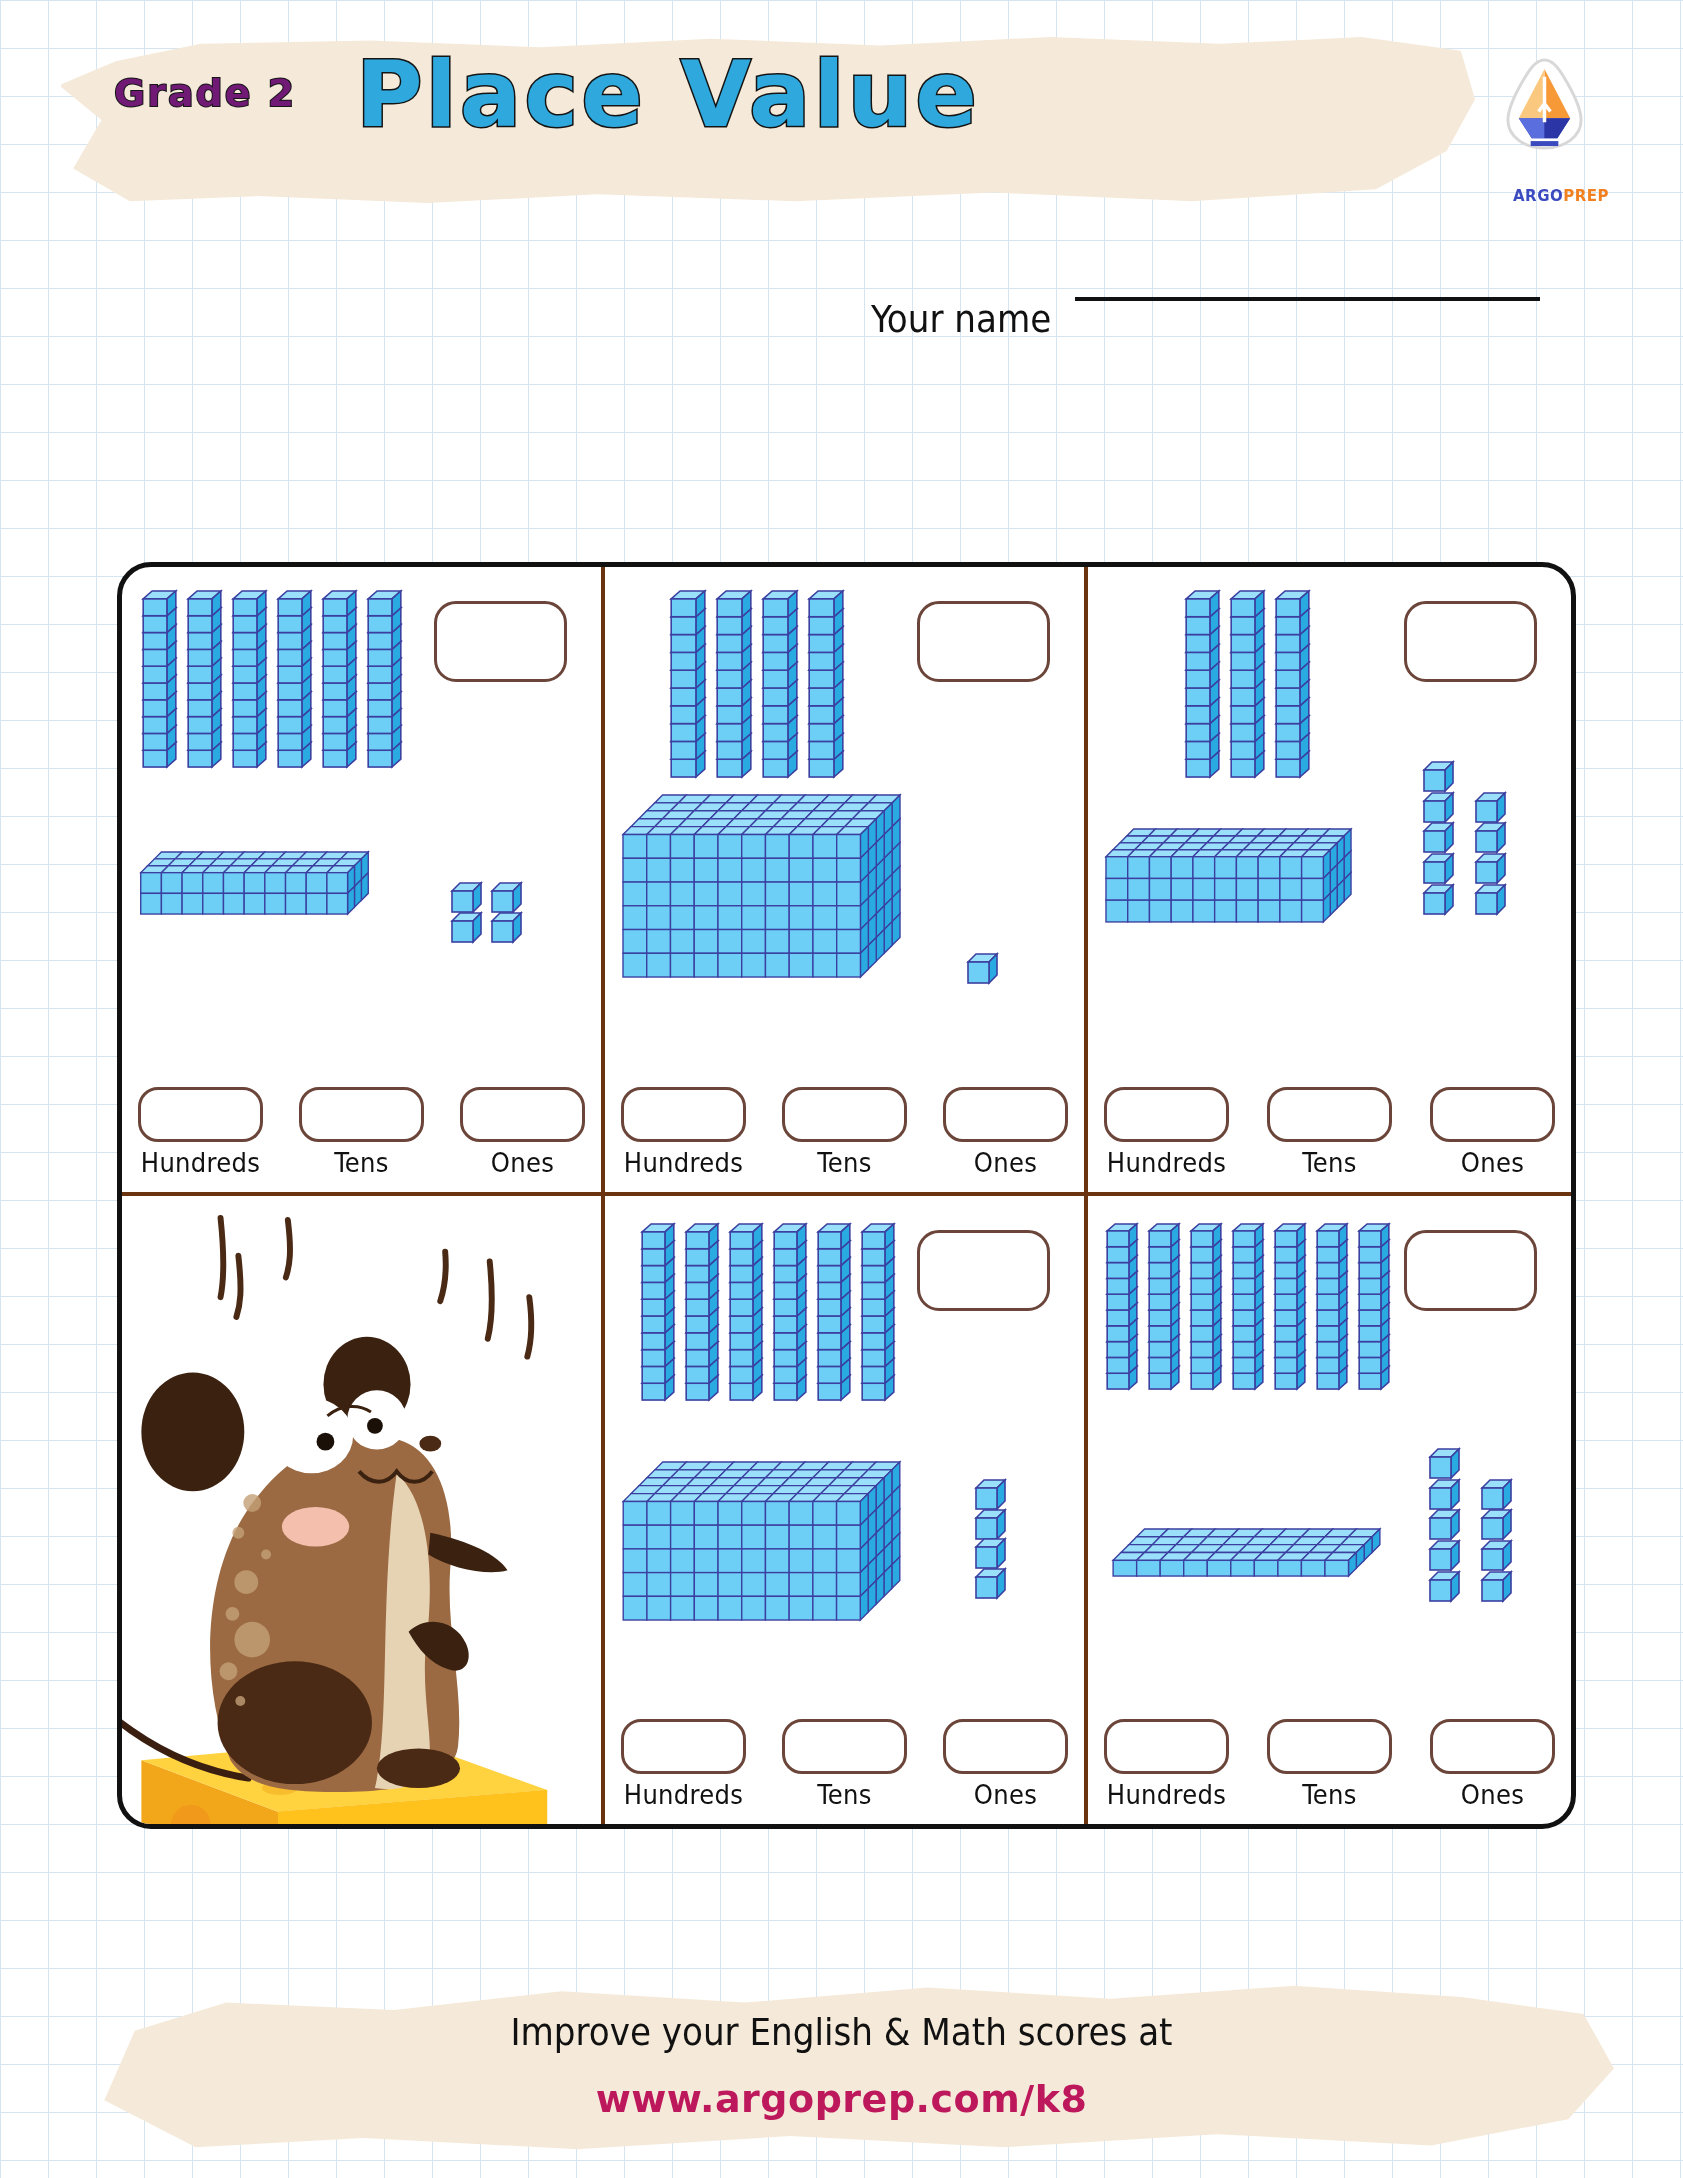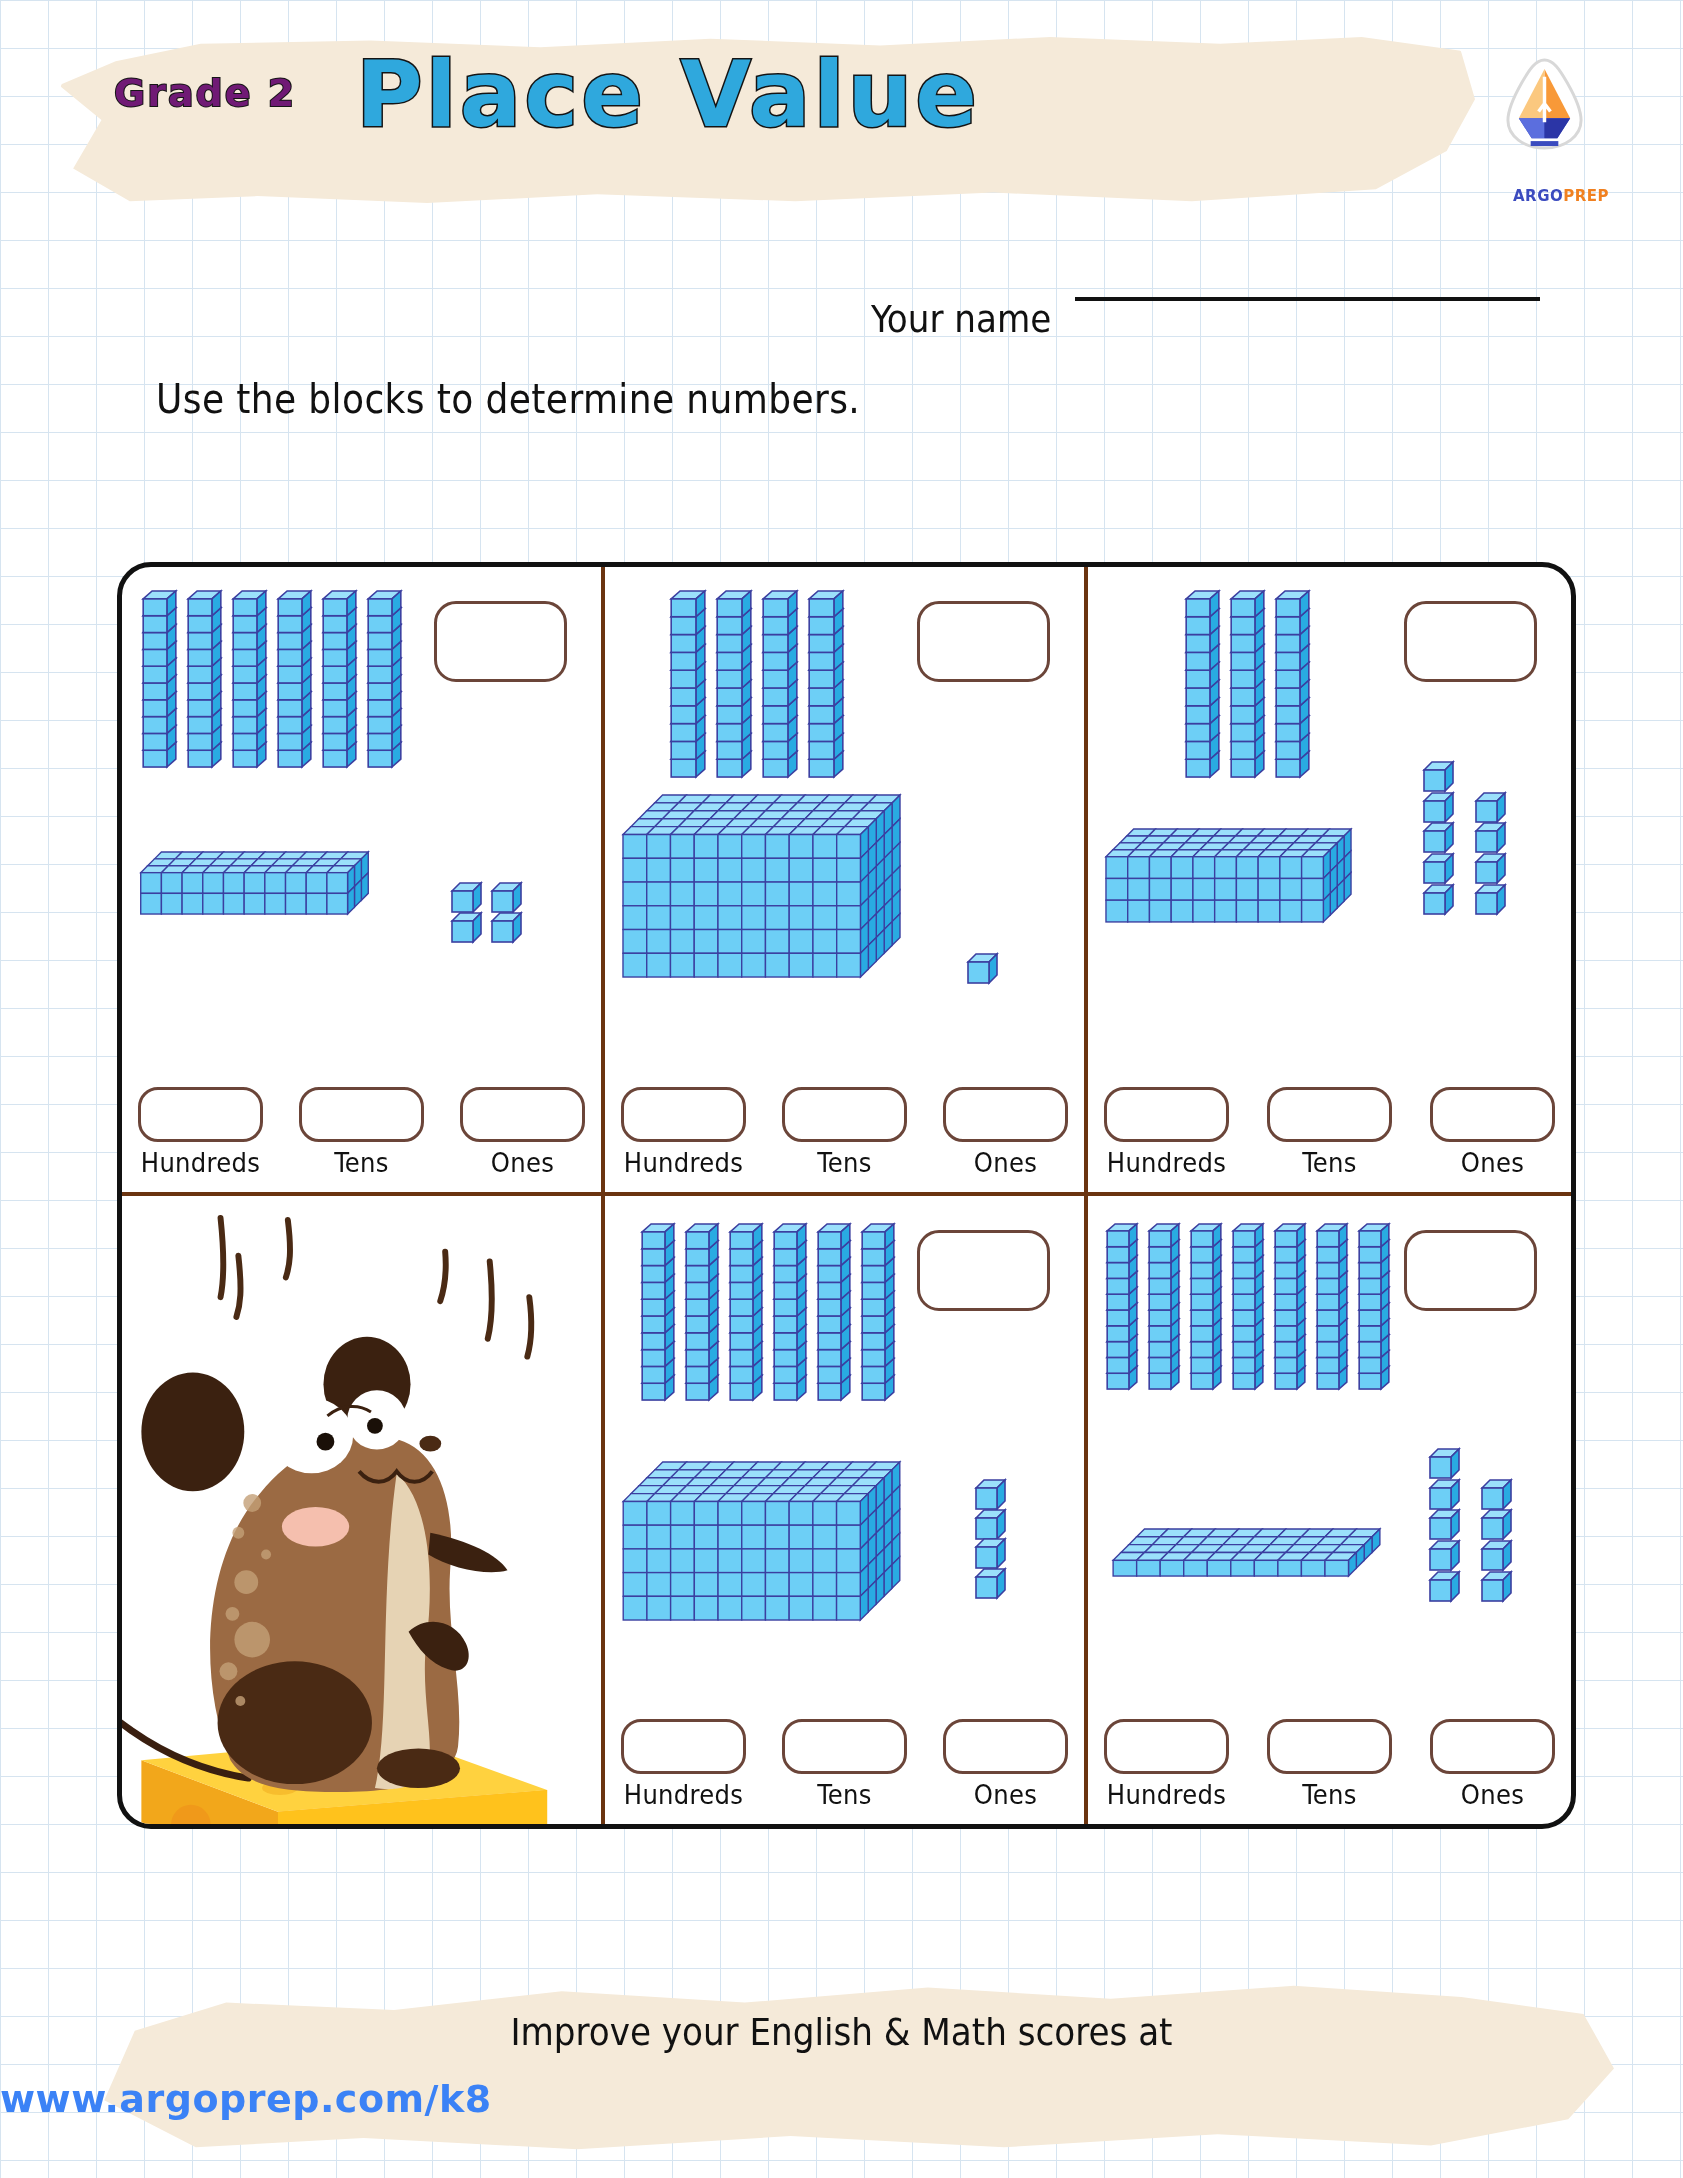--- a/index.html
+++ b/index.html
@@ -222,24 +222,25 @@
     top: 2010px;
     text-align: center;
     font-family: "DejaVu Sans Condensed", "DejaVu Sans", sans-serif;
     font-size: 38px;
     color: #111;
   }
   .footer-url {
     position: absolute;
     left: 0; right: 0;
     top: 2077px;
+    text-align: center;
     font-family: "DejaVu Sans", sans-serif;
     font-size: 38px;
     font-weight: bold;
-    color: #3b82f6;
+    color: #be185d;
     letter-spacing: 0.5px;
   }
 </style>
 </head>
 <body>
 
 <div class="header-banner"></div>
 
 <div class="grade-label">Grade 2</div>
 <div class="title-main">Place Value</div>
@@ -259,21 +260,20 @@
     <span class="a">ARGO</span><span class="p">PREP</span>
   </div>
 </div>
 
 <div class="name-row">
   <div class="name-label">Your name</div>
   <div class="name-rule"></div>
 </div>
 
 <div class="instructions">
-  <div class="instr-line">Use the blocks to determine numbers.</div>
 </div>
 
 <div class="worksheet">
 
   <div class="cell bd-r bd-b">
     <div class="big-box"></div>
     <div class="blocks-area">
       <div class="rods-group" style="left:6px; top:6px;">
           <div>
             <svg width="36" height="179" viewBox="0 0 36 181">

